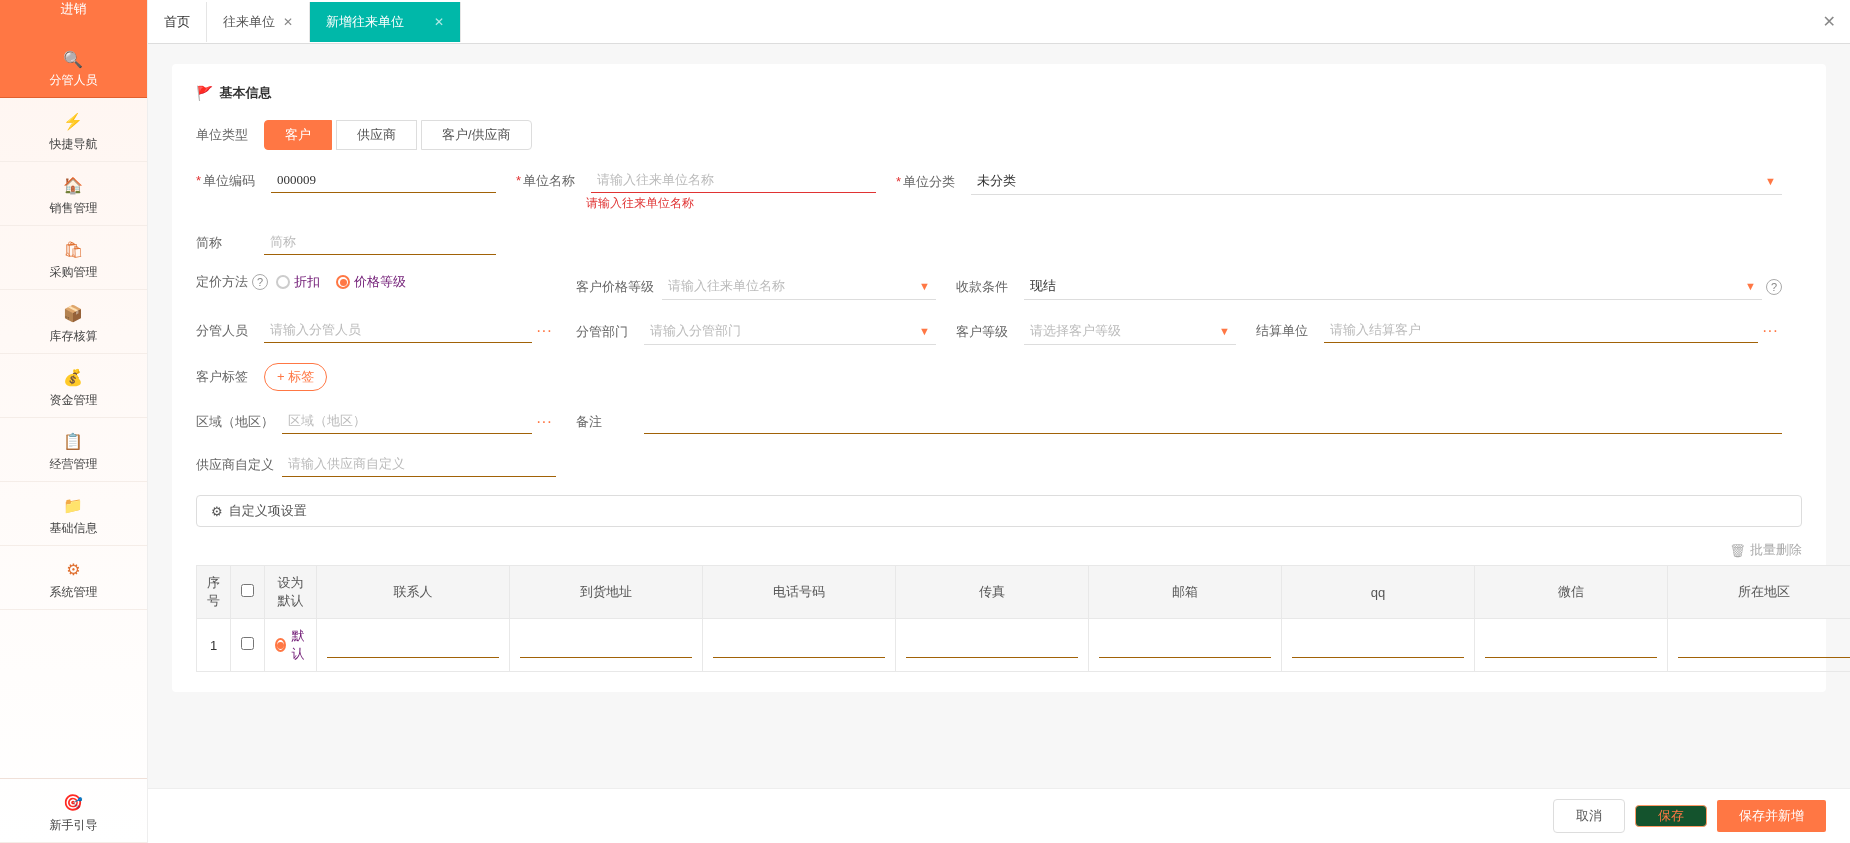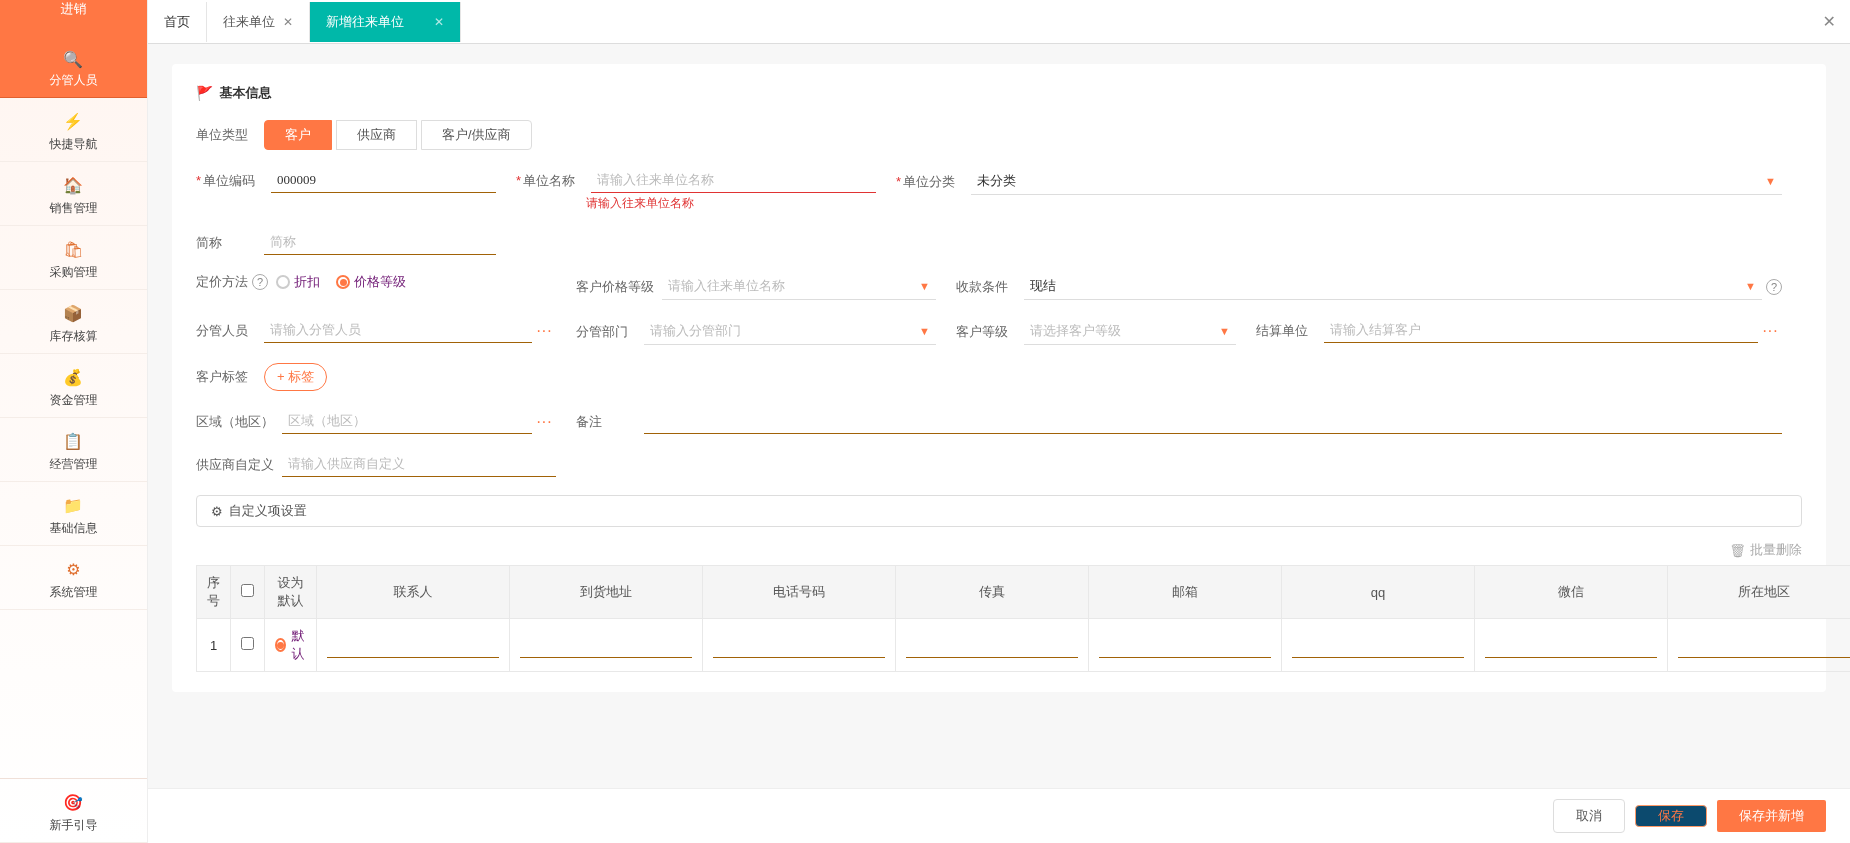--- a/index.html
+++ b/index.html
@@ -345,21 +345,21 @@
       border-radius: 4px;
       background: white;
       color: #555;
       cursor: pointer;
       font-size: 13px;
     }
     .btn-save {
       padding: 1px 22px;
       border: 1px solid #ff9966;
       border-radius: 4px;
-      background: #0c4a6e;
+      background: #14532d;
       color: #ff7744;
       cursor: pointer;
       font-size: 13px;
     }
     .btn-save-new {
       padding: 7px 22px;
       border: none;
       border-radius: 2px;
       background: #ff7744;
       color: white;

